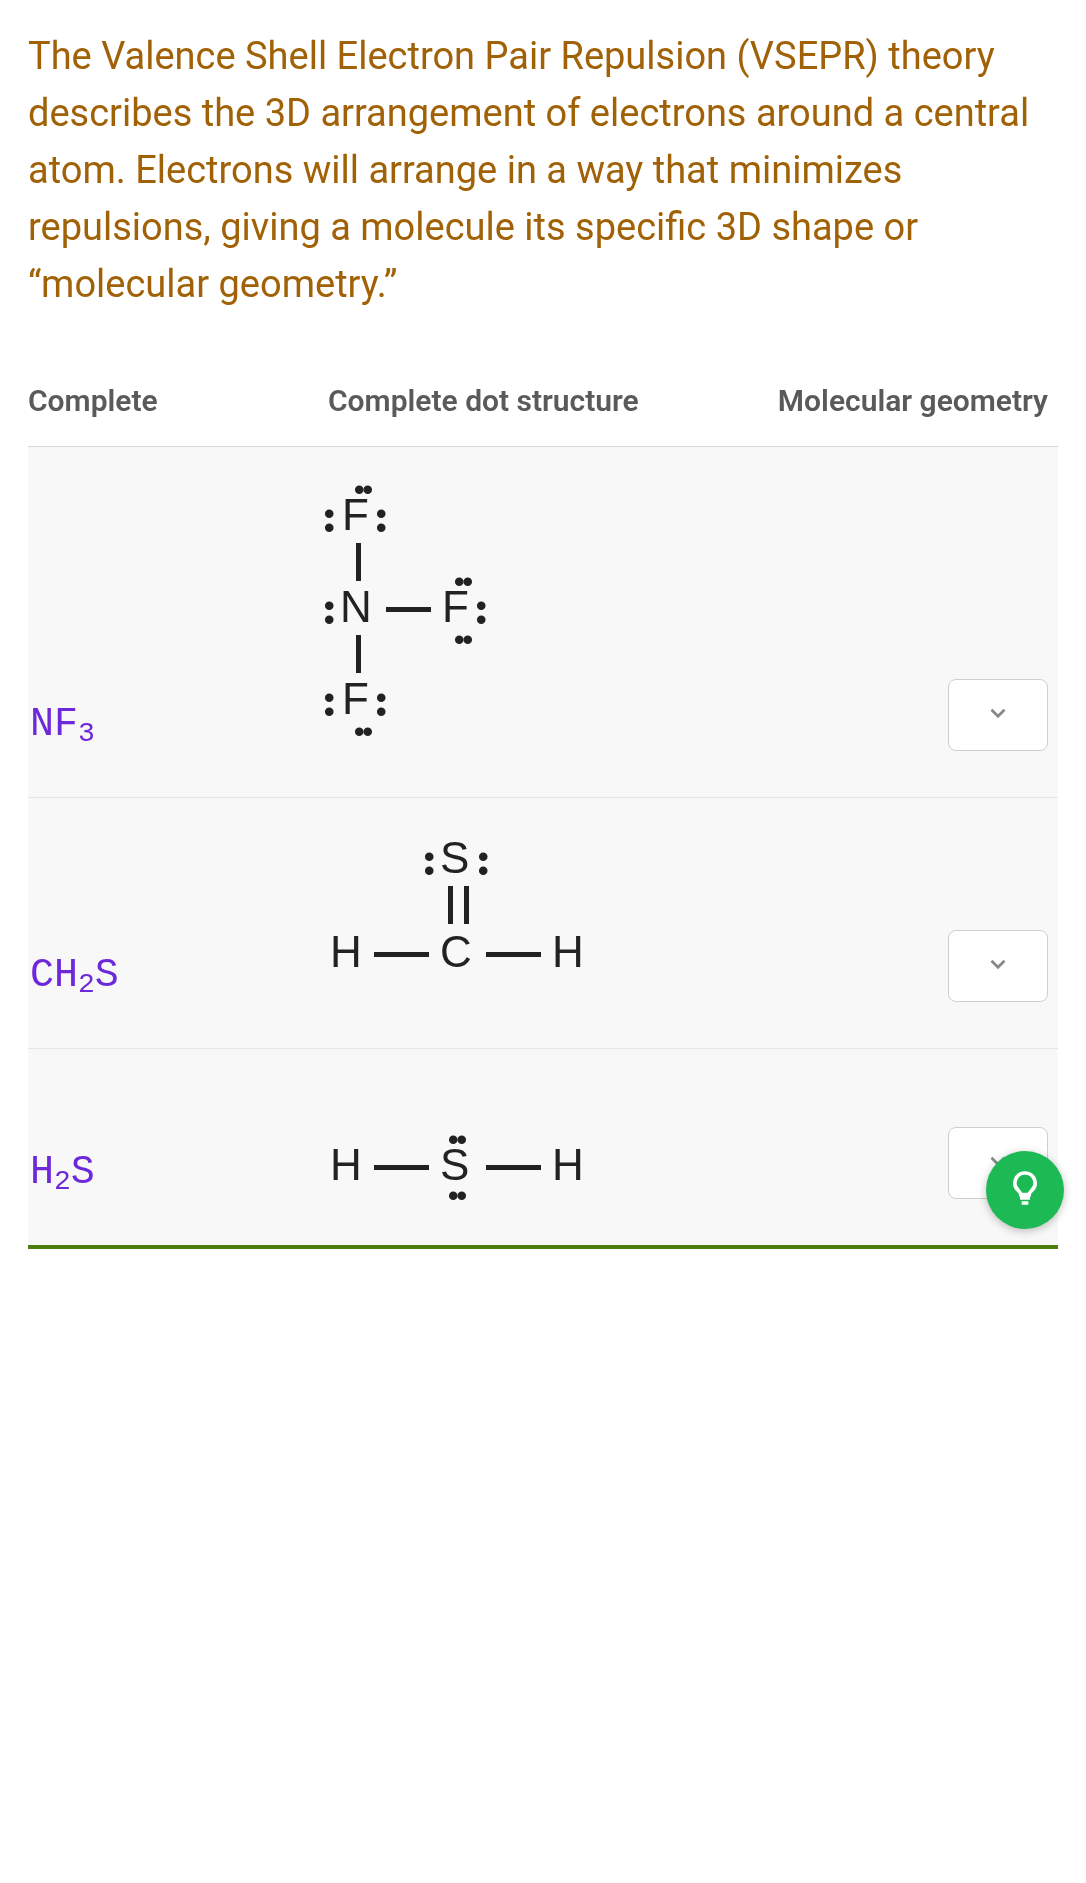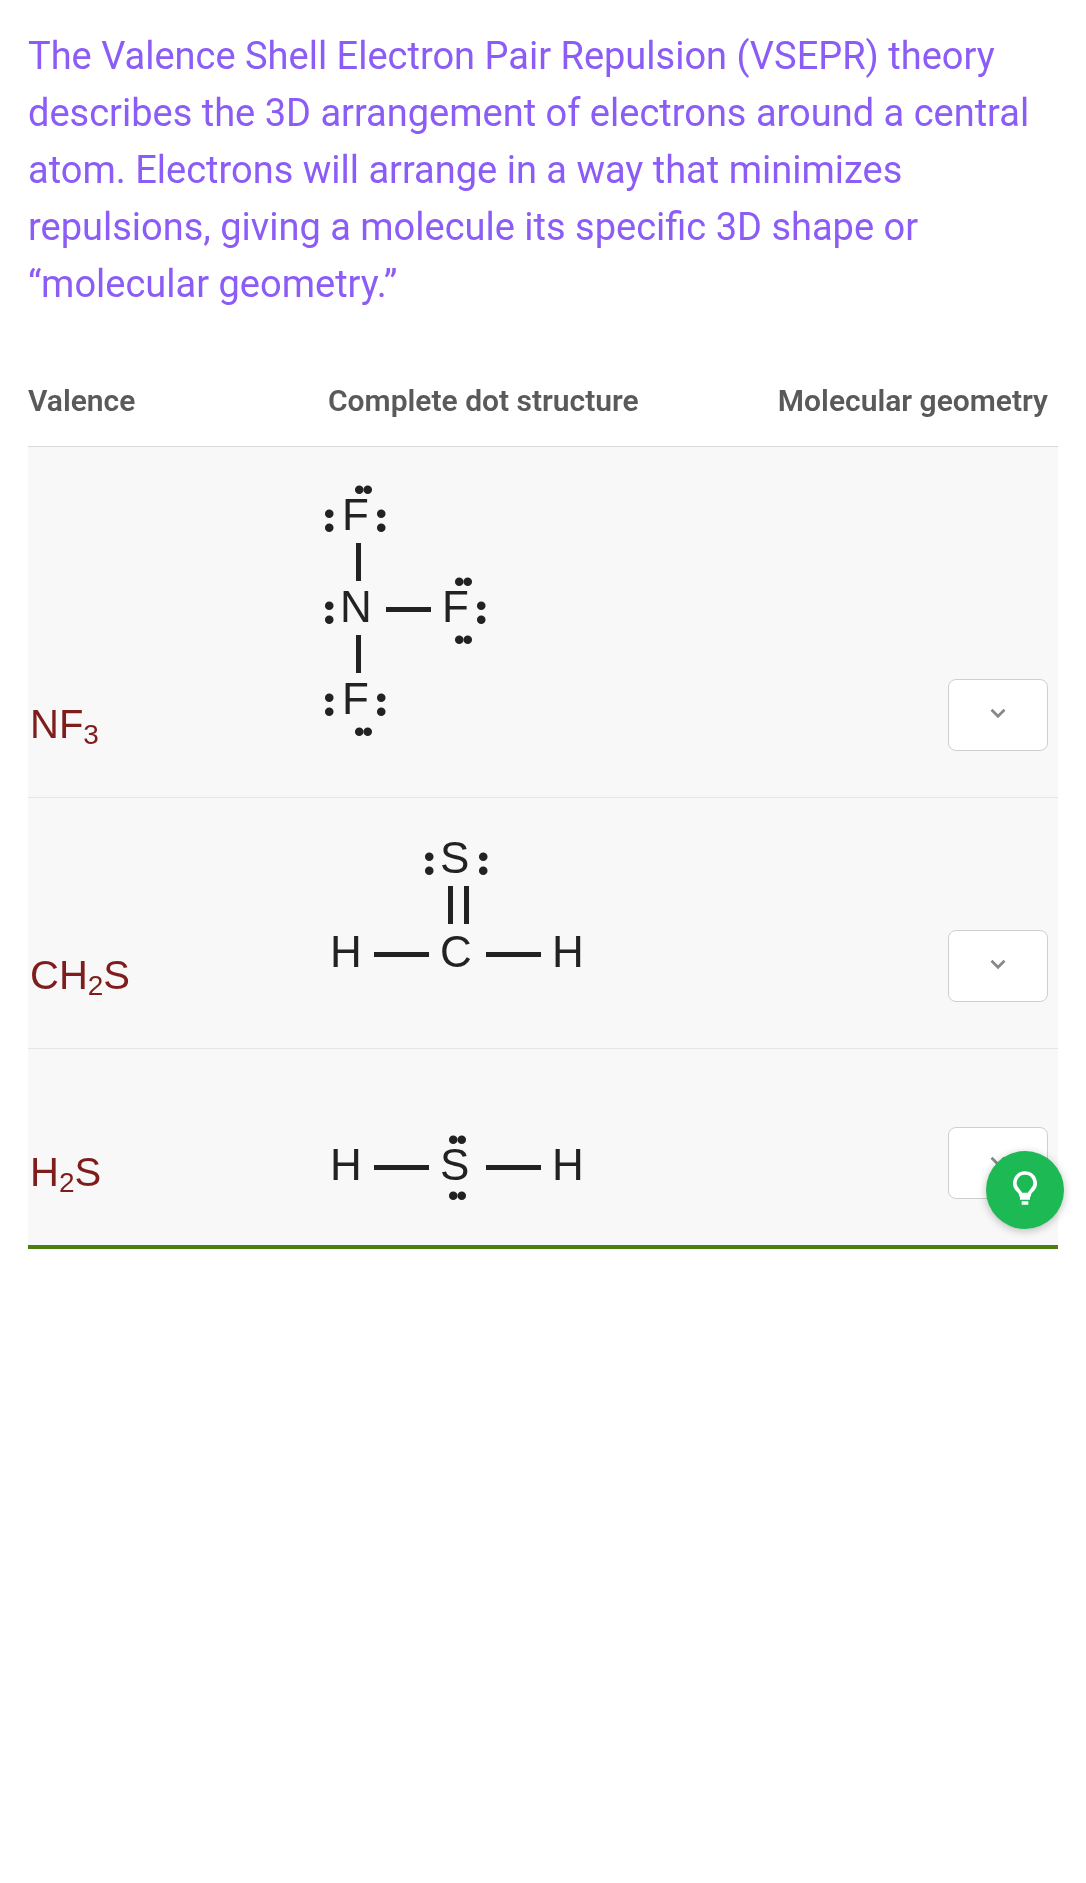--- a/index.html
+++ b/index.html
@@ -8,21 +8,21 @@
     background: #ffffff;
     color: #4a4a4a;
     width: 1086px;
   }
   .content {
     padding: 28px 28px 0 28px;
   }
   .intro {
     font-size: 38px;
     line-height: 1.5;
-    color: #8b5cf6;
+    color: #a16207;
     font-weight: 400;
     margin-bottom: 70px;
   }
   .instruction {
     font-size: 38px;
     line-height: 1.5;
     color: #5a5a5a;
     font-weight: 600;
     margin-bottom: 90px;
   }
@@ -44,23 +44,23 @@
   .col-geometry { flex: 1; text-align: right; padding-right: 10px; }
   .row {
     display: flex;
     align-items: flex-end;
     border-bottom: 1px solid #e5e5e5;
     background: #f8f8f8;
     padding: 40px 0 40px 0;
     min-height: 200px;
   }
   .row .col-formula {
-    font-family: Liberation Sans, sans-serif;
+    font-family: Liberation Mono, monospace;
     font-size: 40px;
-    color: #7f1d1d;
+    color: #6d28d9;
     padding-left: 2px;
     align-self: flex-end;
     padding-bottom: 10px;
   }
   .row .col-formula sub {
     font-size: 28px;
     vertical-align: baseline;
     position: relative;
     top: 6px;
   }
@@ -177,21 +177,21 @@
 </style>
 </head>
 <body>
 <div class="page-wrap">
 
 <div class="content">
   <p class="intro">The Valence Shell Electron Pair Repulsion (VSEPR) theory describes the 3D arrangement of electrons around a central atom. Electrons will arrange in a way that minimizes repulsions, giving a molecule its specific 3D shape or “molecular geometry.”</p>
 
   <div class="table">
     <div class="header-row">
-      <div class="col-formula">Valence</div>
+      <div class="col-formula">Complete</div>
       <div class="col-structure">Complete dot structure</div>
       <div class="col-geometry">Molecular geometry</div>
     </div>
 
     <div class="row">
       <div class="col-formula">
         <span>NF</span><sub>3</sub>
       </div>
       <div class="col-structure">
         <div class="lewis nf3">

